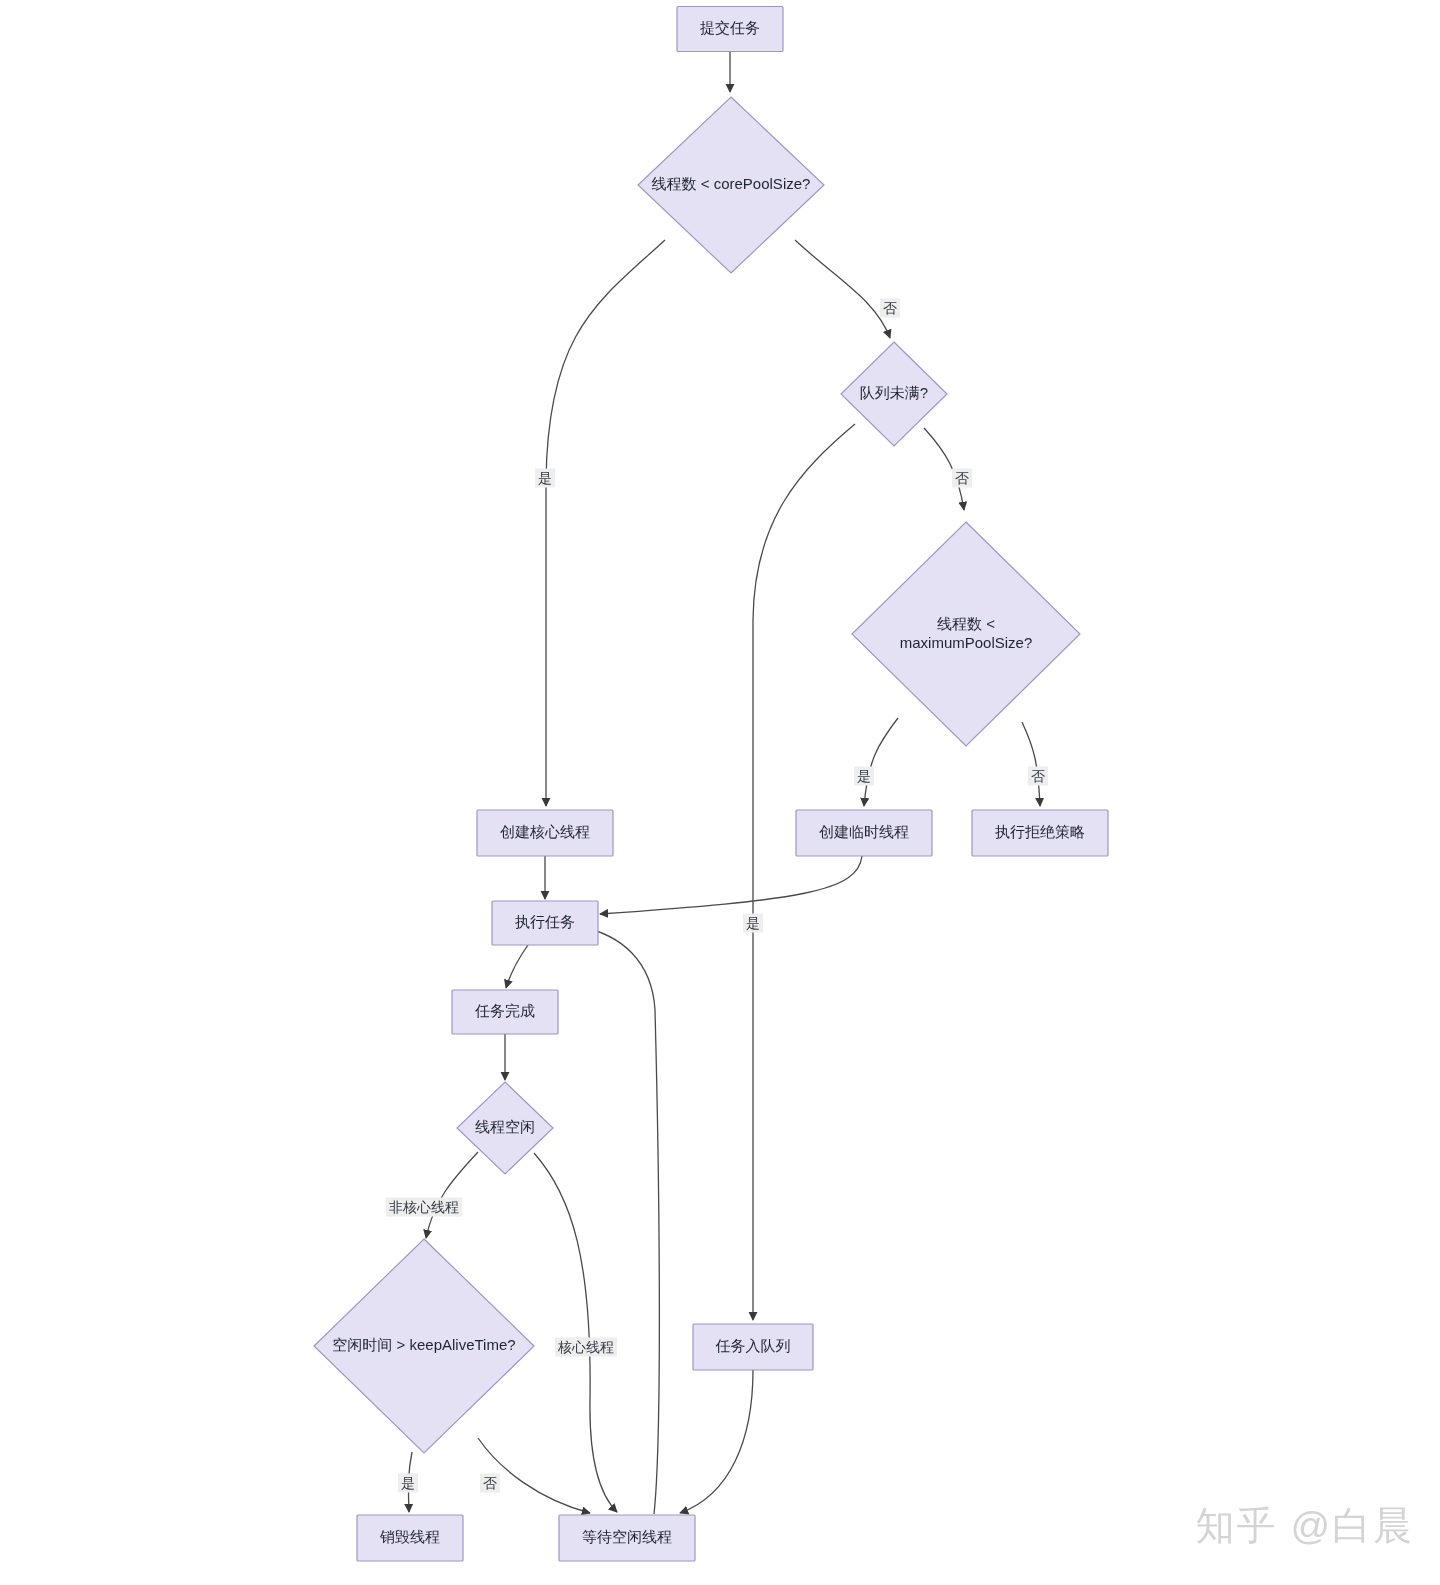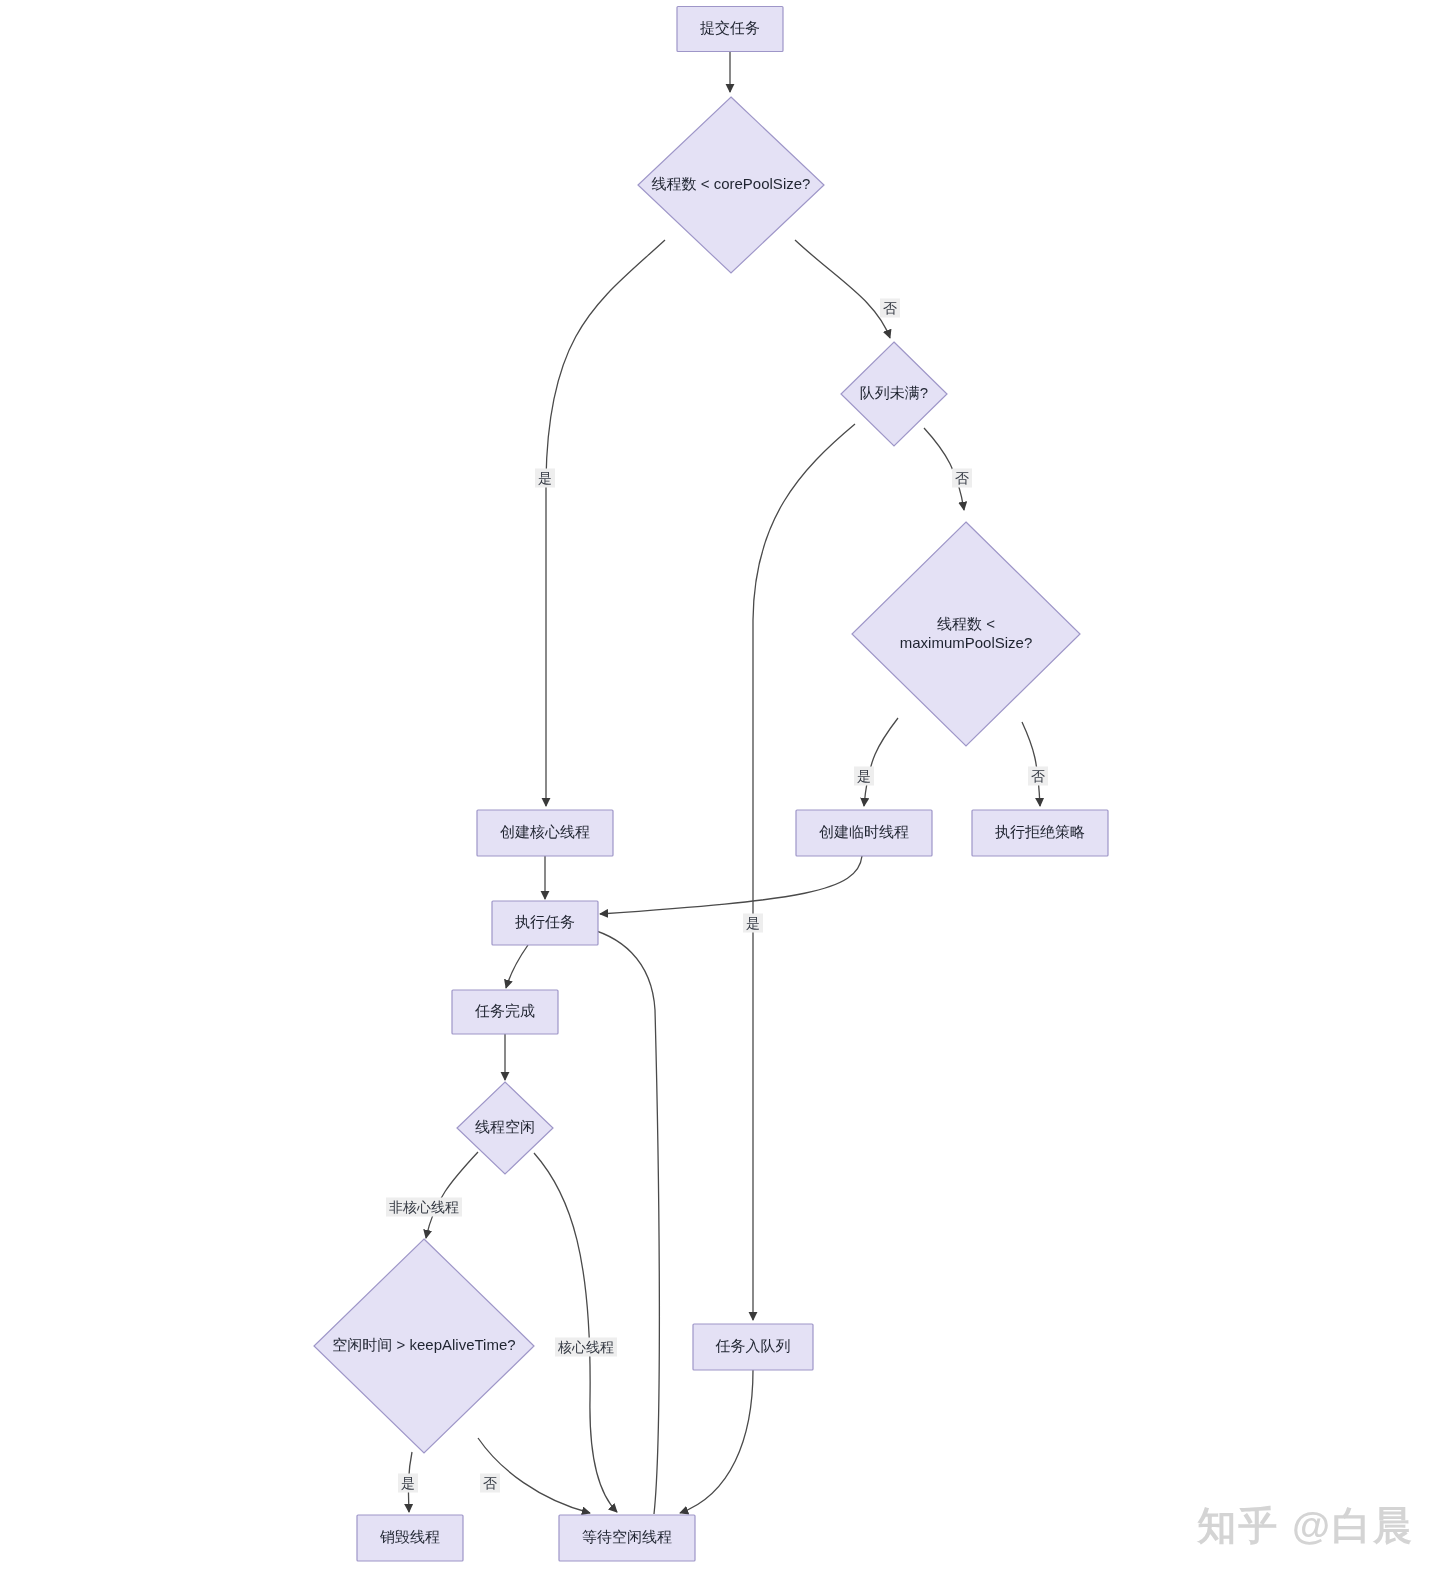--- a/index.html
+++ b/index.html
@@ -19,21 +19,21 @@
     font-family:"Liberation Sans","DejaVu Sans",sans-serif;
     text-anchor:middle;dominant-baseline:middle;
   }
   .edge-label-bg{fill:#eeeeee;}
   .shape{stroke:#9e96c8;stroke-width:1.2;}
   .edge{fill:none;stroke:#4a4a4a;stroke-width:1.3;}
   .watermark{
     position:absolute;right:26px;bottom:32px;
     font-size:39px;color:#d4d4d4;letter-spacing:2px;
     font-family:"Liberation Sans","DejaVu Sans",sans-serif;
-    white-space:nowrap;user-select:none;font-weight:bold;
+    white-space:nowrap;user-select:none;
   }
 </style>
 </head>
 <body>
 
 <svg id="canvas" viewBox="0 0 1440 1585" xmlns="http://www.w3.org/2000/svg">
   <defs>
     <marker id="arrow" viewBox="0 0 10 10" refX="9" refY="5" markerWidth="7" markerHeight="7" orient="auto-start-reverse">
       <path d="M 0 0 L 10 5 L 0 10 z" fill="#3a3a3a"></path>
     </marker>

